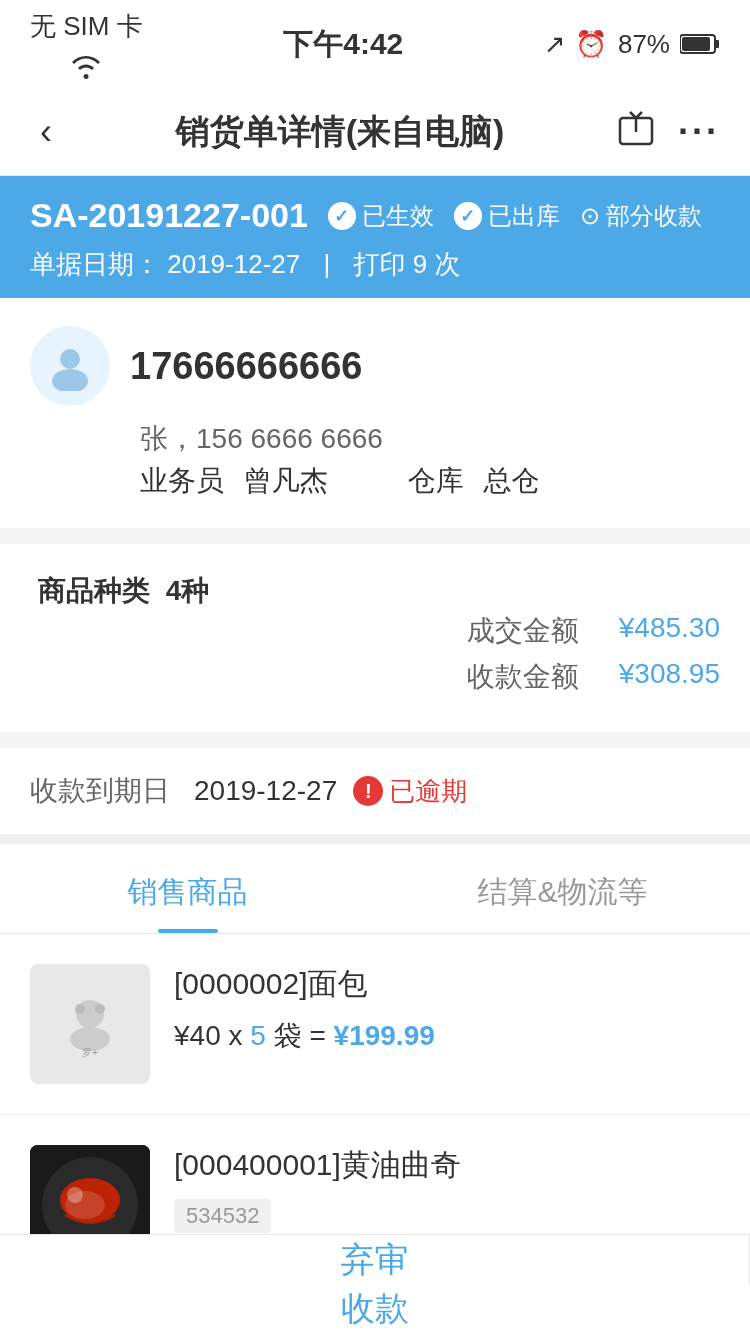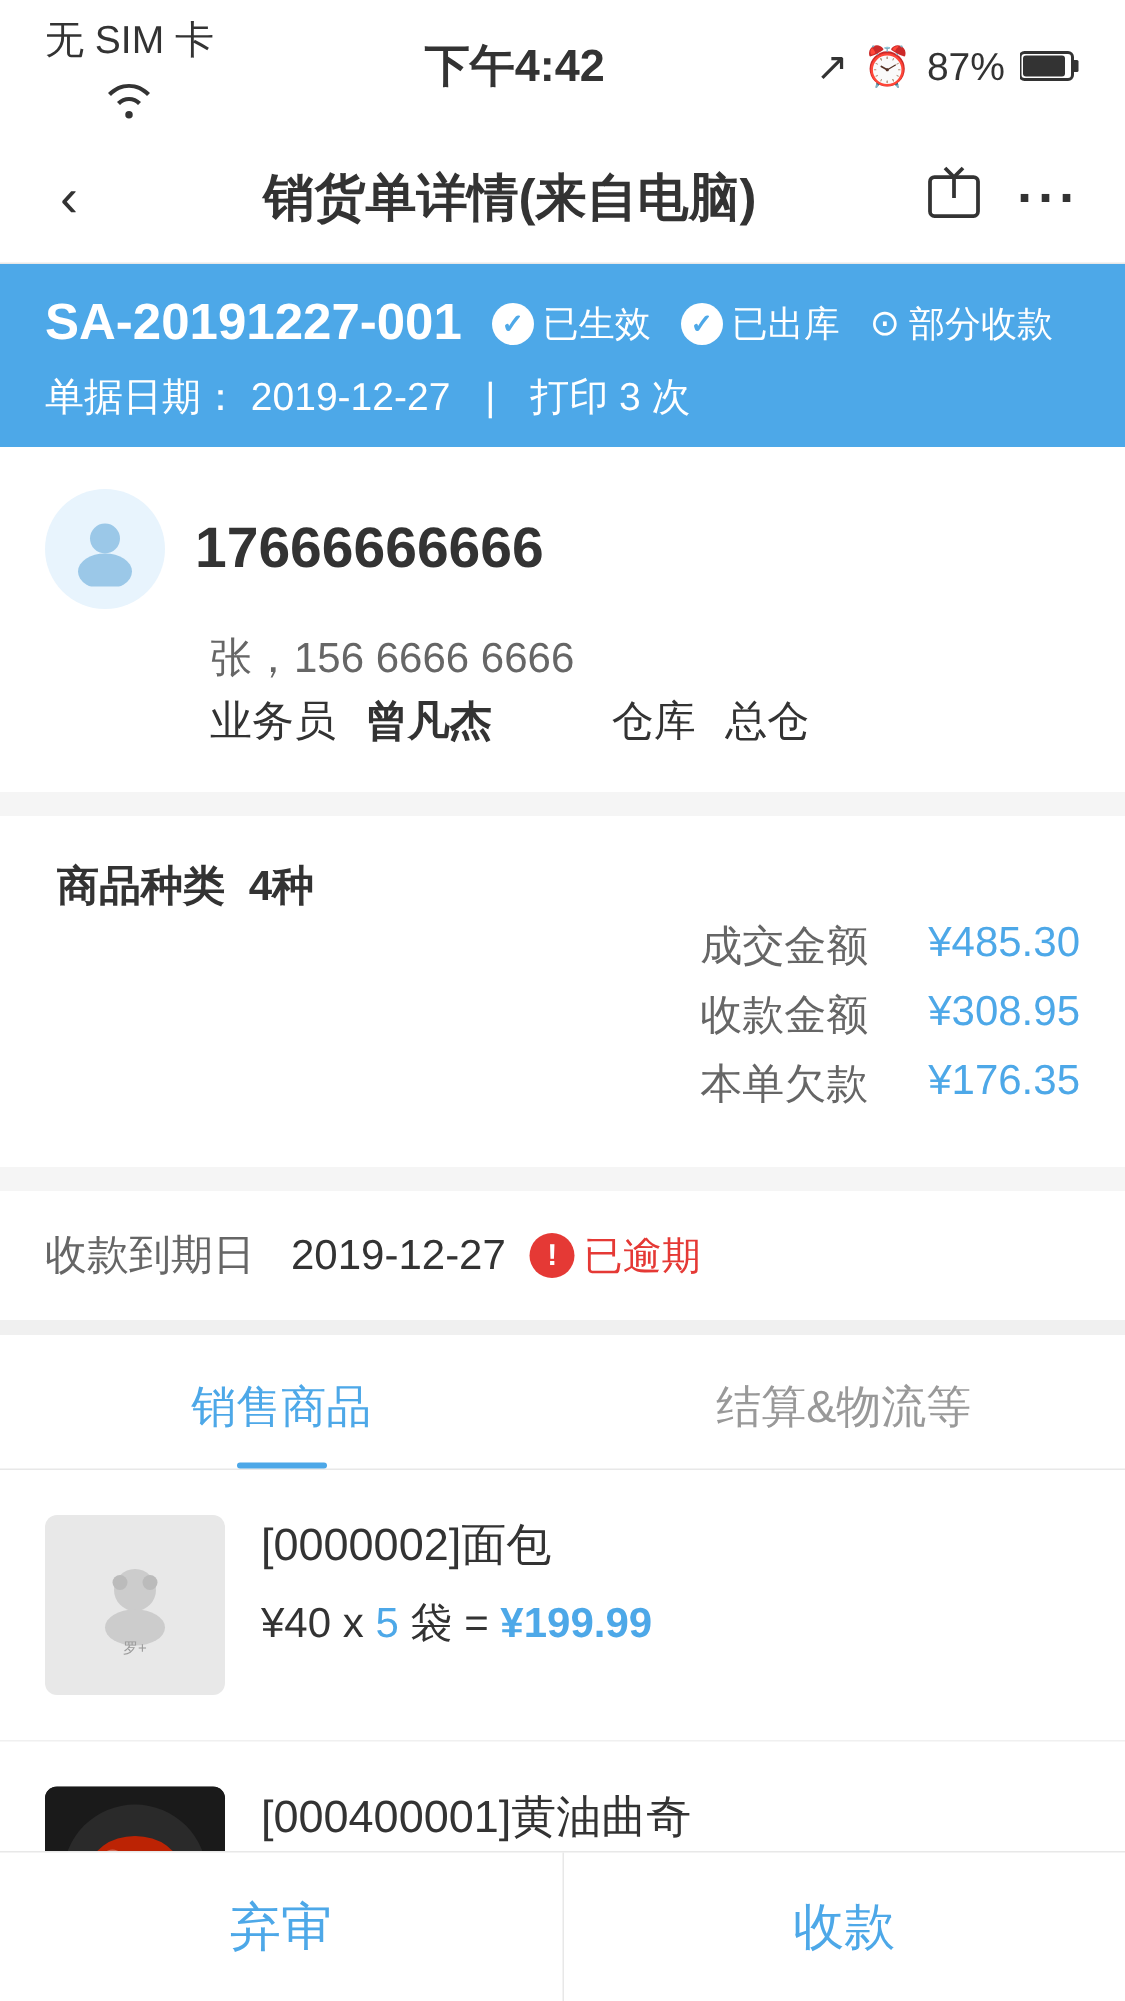--- a/index.html
+++ b/index.html
@@ -289,20 +289,21 @@
 
     
     .bottom-bar {
       position: fixed;
       bottom: 0;
       width: 750px;
       height: 100px;
       background: #fff;
       border-top: 1px solid #e8e8e8;
       display: flex;
+      flex-direction: column;
     }
     .bottom-btn {
       flex: 1;
       display: flex;
       align-items: center;
       justify-content: center;
       font-size: 34px;
       cursor: pointer;
     }
     .bottom-btn.cancel {
@@ -370,39 +371,39 @@
     </div>
     <div class="badge">
       <span style="font-size:24px;">⊙</span>
       <span>部分收款</span>
     </div>
   </div>
   <div class="header-date">
     <span>单据日期：</span>
     <span>2019-12-27</span>
     <span style="margin-left:16px;">|</span>
-    <span style="margin-left:16px;">打印 3 次</span>
+    <span style="margin-left:16px;">打印 9 次</span>
   </div>
 </div>
 
 <div class="customer-section">
   <div class="customer-top">
     <div class="avatar">
       <svg width="50" height="50" viewBox="0 0 50 50" fill="none">
         <circle cx="25" cy="18" r="10" fill="#9BC8E8"></circle>
         <ellipse cx="25" cy="40" rx="18" ry="12" fill="#9BC8E8"></ellipse>
       </svg>
     </div>
     <span class="customer-name">17666666666</span>
   </div>
   <div class="customer-phone">张，156 6666 6666</div>
   <div class="customer-meta">
     <div>
       <span>业务员</span>
-      <span style="margin-left:12px;font-weight:bold;">曾凡杰</span>
+      <span style="margin-left:12px;">曾凡杰</span>
     </div>
     <div>
       <span>仓库</span>
       <span style="margin-left:12px;">总仓</span>
     </div>
   </div>
 </div>
 
 <div class="stats-section">
   <div class="stats-left">
@@ -410,24 +411,20 @@
     <span>4种</span>
   </div>
   <div class="stats-right">
     <div class="stats-row">
       <span class="stats-label">成交金额</span>
       <span class="stats-value">¥485.30</span>
     </div>
     <div class="stats-row">
       <span class="stats-label">收款金额</span>
       <span class="stats-value">¥308.95</span>
-    </div>
-    <div class="stats-row">
-      <span class="stats-label">本单欠款</span>
-      <span class="stats-value">¥176.35</span>
     </div>
   </div>
 </div>
 
 <div class="due-section">
   <span>收款到期日</span>
   <span class="due-date">2019-12-27</span>
   <div class="overdue-badge">
     <div class="overdue-icon">!</div>
     <span>已逾期</span>

